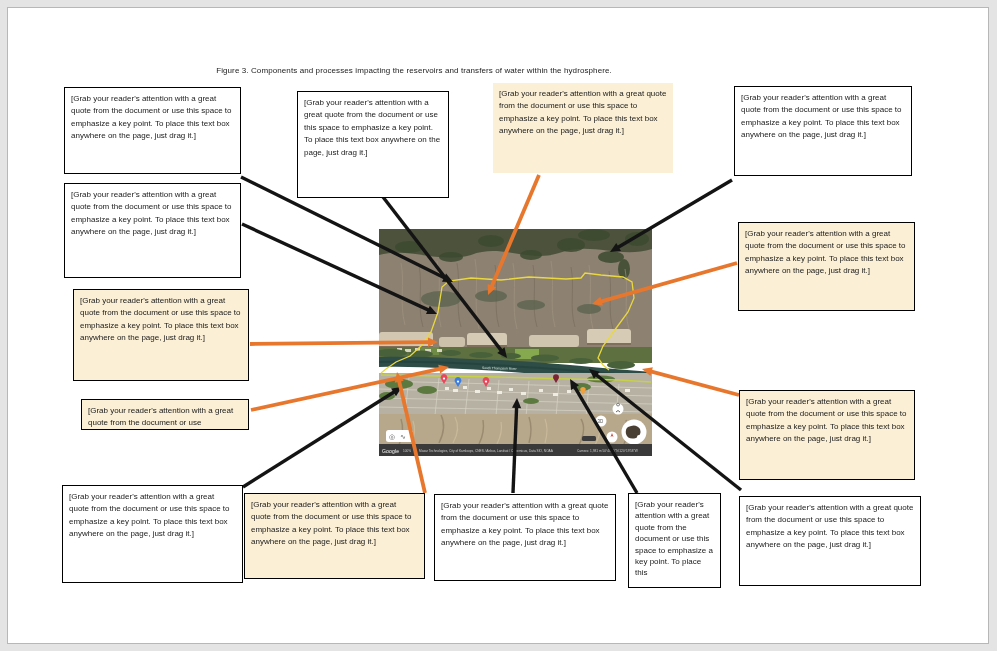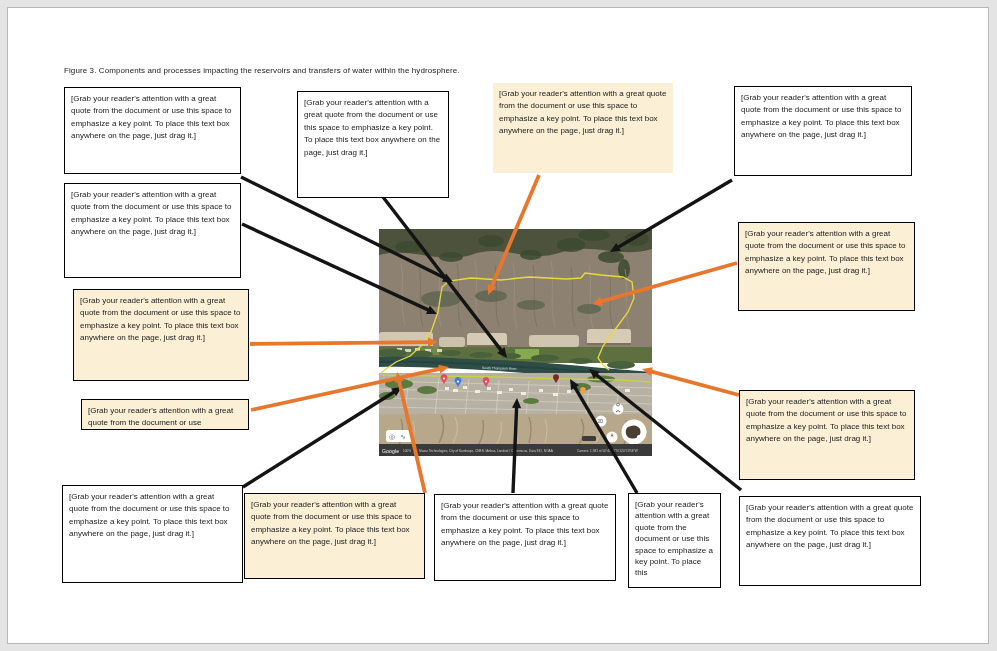--- a/index.html
+++ b/index.html
@@ -8,21 +8,21 @@
     background:#e4e4e4;
     font-family:"Liberation Sans", sans-serif;
     overflow:hidden;
   }
   .page{
     position:absolute;left:7px;top:7px;width:982px;height:637px;
     background:#ffffff;border:1px solid #b7b7b7;box-sizing:border-box;
   }
   .caption{
     position:absolute;left:56px;top:58px;width:700px;
-    font-size:8px;color:#1b1b1b;letter-spacing:.1px;
+    font-size:8px;color:#1b1b1b;letter-spacing:.1px;text-align:center;
   }
   .textbox{
     position:absolute;box-sizing:border-box;
     border:1.6px solid #000;background:#fff;
     padding:5px 6px;font-size:8px;line-height:12.4px;color:#1b1b1b;
     overflow:hidden;z-index:30;
   }
   .textbox.cream{background:#fbefd5;}
   .textbox.noborder{border:none;}
   .textbox.narrow{line-height:11.4px;}

